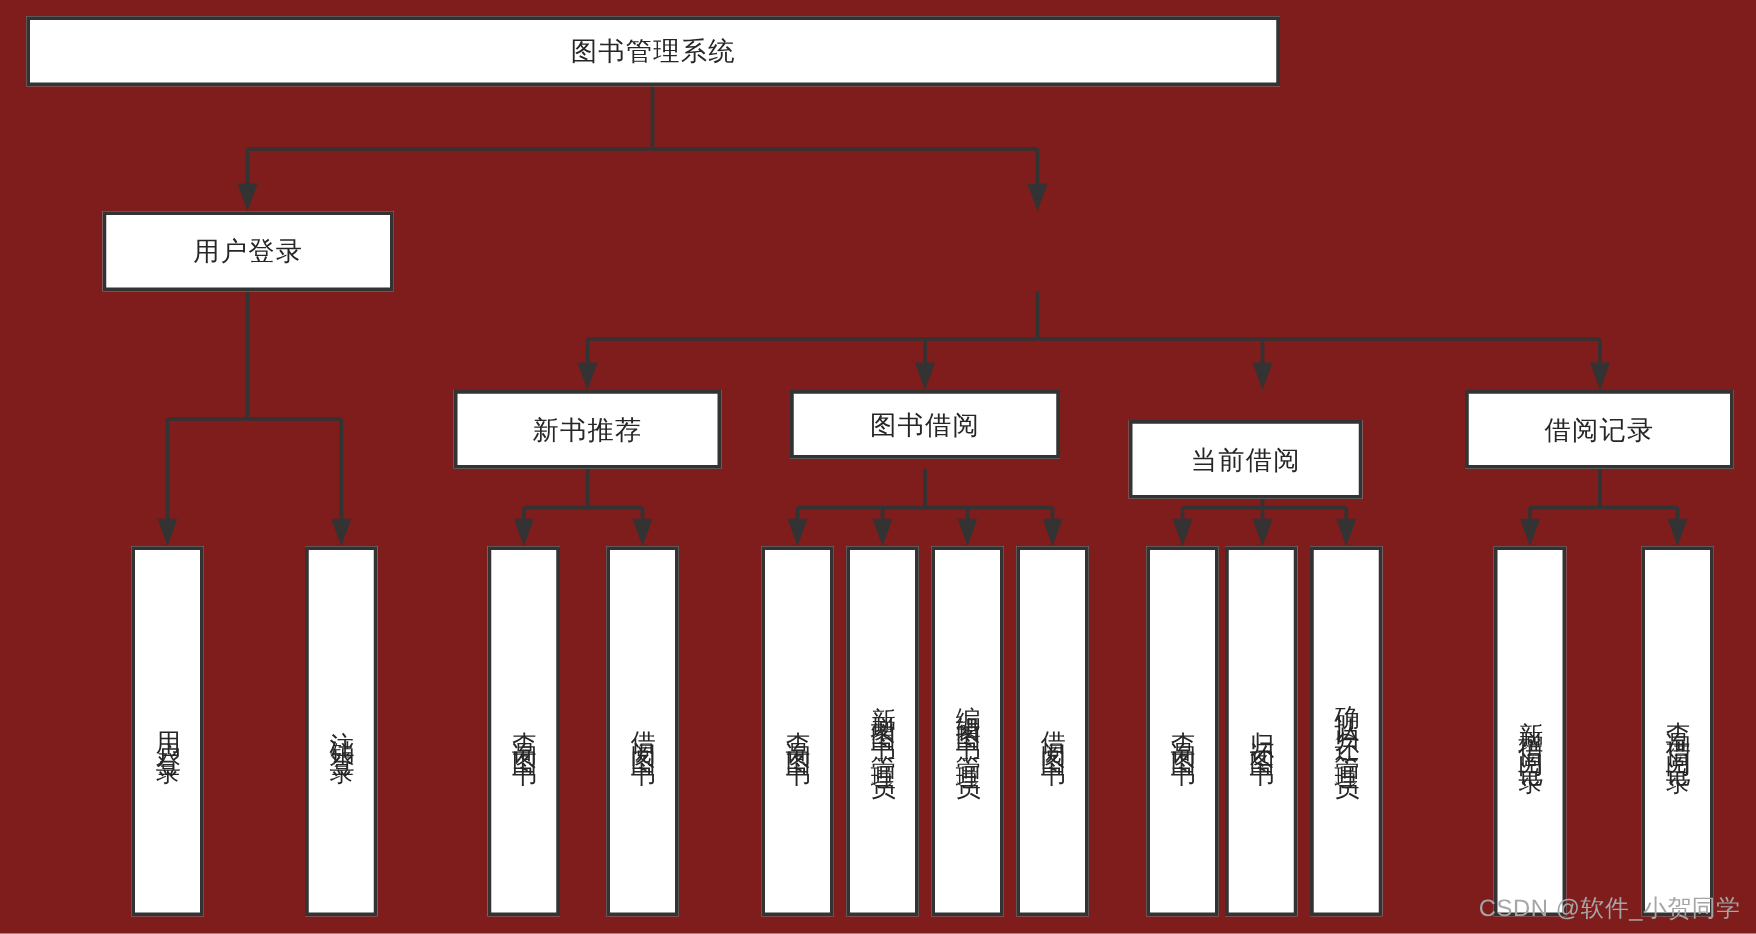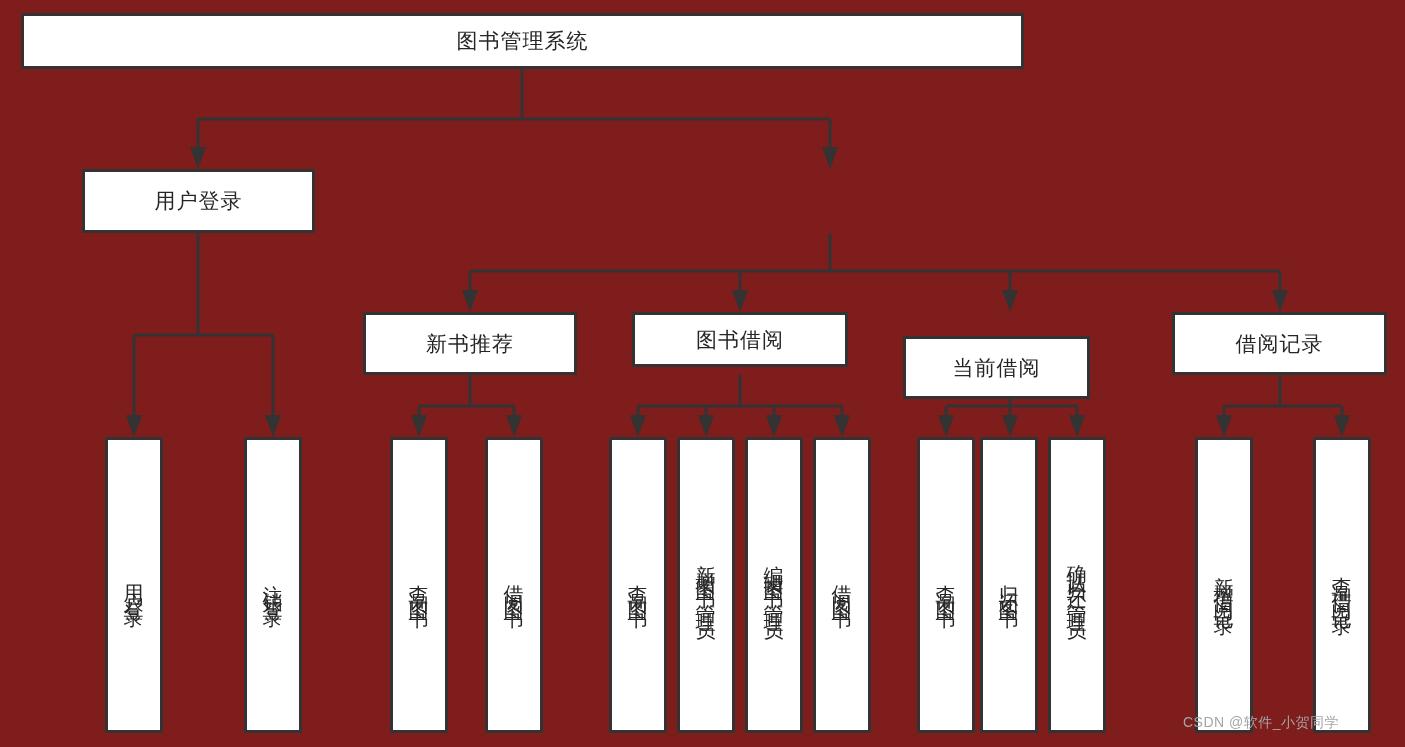--- a/index.html
+++ b/index.html
@@ -57,21 +57,21 @@
     text-orientation: mixed;
     font-size: 20px;
     letter-spacing: 8px;
     line-height: 1;
     white-space: nowrap;
   }
   .watermark {
     position: absolute;
     left: 1183px;
     top: 714px;
-    font-size: 14px;
+    font-size: 19px;
     color: #a5a5a5;
     letter-spacing: 0.5px;
     white-space: nowrap;
     z-index: 5;
   }
 </style>
 </head>
 <body>
 
 <div class="stage">

